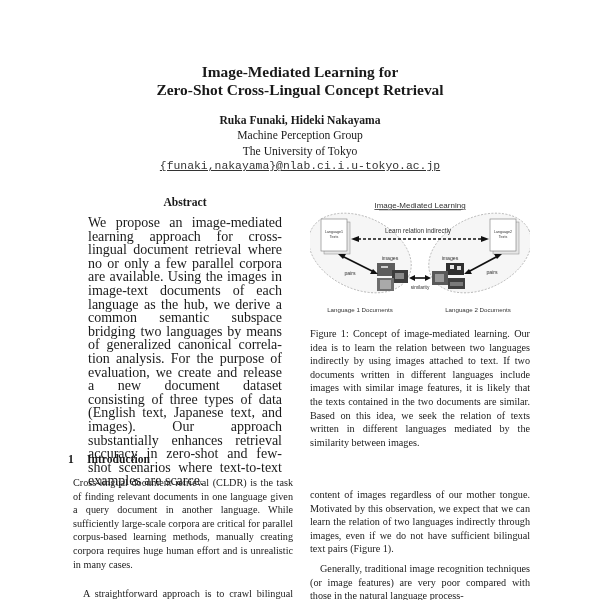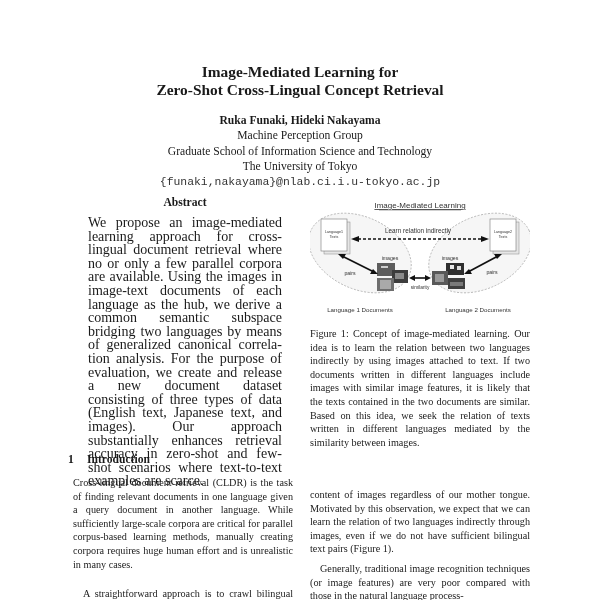--- a/index.html
+++ b/index.html
@@ -4,21 +4,21 @@
 <style>
   html, body { margin: 0; padding: 0; background: #ffffff; }
   body { width: 600px; height: 600px; overflow: hidden; position: relative;
          font-family: "Liberation Serif", "DejaVu Serif", serif; color: #1a1a1a; }
   .page { position: absolute; left: 0; top: 0; width: 600px; height: 600px; background: #fff; }
 
   .header { position: absolute; left: 0; top: 63px; width: 600px; text-align: center; }
   .title { font-weight: bold; font-size: 15.4px; line-height: 18px; margin: 0; }
   .authors { margin-top: 14px; font-weight: bold; font-size: 11.6px; line-height: 15px; }
   .affil { font-size: 11.6px; line-height: 15.5px; }
-  .email { font-family: "Liberation Mono", "DejaVu Sans Mono", monospace; font-size: 11.4px; line-height: 15.5px; color: #333; }
+  .email { font-family: "Liberation Mono", "DejaVu Sans Mono", monospace; font-size: 11.4px; line-height: 15.5px; color: #333; text-decoration: underline; }
 
   .abstract-title { position: absolute; left: 88px; width: 194px; top: 196px; text-align: center;
                     font-weight: bold; font-size: 11.6px; }
   .abstract-body { position: absolute; left: 88px; width: 194px; top: 216px;
                    font-size: 14px; line-height: 13.6px; text-align: justify; hyphens: manual; }
 
   .section-head { position: absolute; left: 68px; top: 453px; font-weight: bold; font-size: 11.6px; }
   .section-head .num { display: inline-block; width: 19px; }
   .intro { position: absolute; left: 73px; width: 220px; top: 476px;
            font-size: 10.2px; line-height: 13.6px; text-align: justify; }
@@ -42,21 +42,20 @@
 
 <div class="page">
 
   <div class="header">
     <div class="title">
       <div>Image-Mediated Learning for</div>
       <div>Zero-Shot Cross-Lingual Concept Retrieval</div>
     </div>
     <div class="authors">Ruka Funaki, Hideki Nakayama</div>
     <div class="affil">Machine Perception Group</div>
-    <div class="affil">Graduate School of Information Science and Technology</div>
     <div class="affil">The University of Tokyo</div>
     <div class="email">{funaki,nakayama}@nlab.ci.i.u-tokyo.ac.jp</div>
   </div>
 
   <div class="abstract-title">Abstract</div>
   <div class="abstract-body">We propose an image-mediated learning approach for cross-lingual document re­trieval where no or only a few parallel corpora are available.  Using the images in image-text documents of each language as the hub, we derive a common seman­tic subspace bridging two languages by means of generalized canonical correla­tion analysis.  For the purpose of evalu­ation, we create and release a new doc­ument dataset consisting of three types of data (English text, Japanese text, and images).  Our approach substantially en­hances retrieval accuracy in zero-shot and few-shot scenarios where text-to-text ex­amples are scarce.</div>
 
   <div class="section-head">
     <span class="num">1</span><span>Introduction</span>
   </div>

